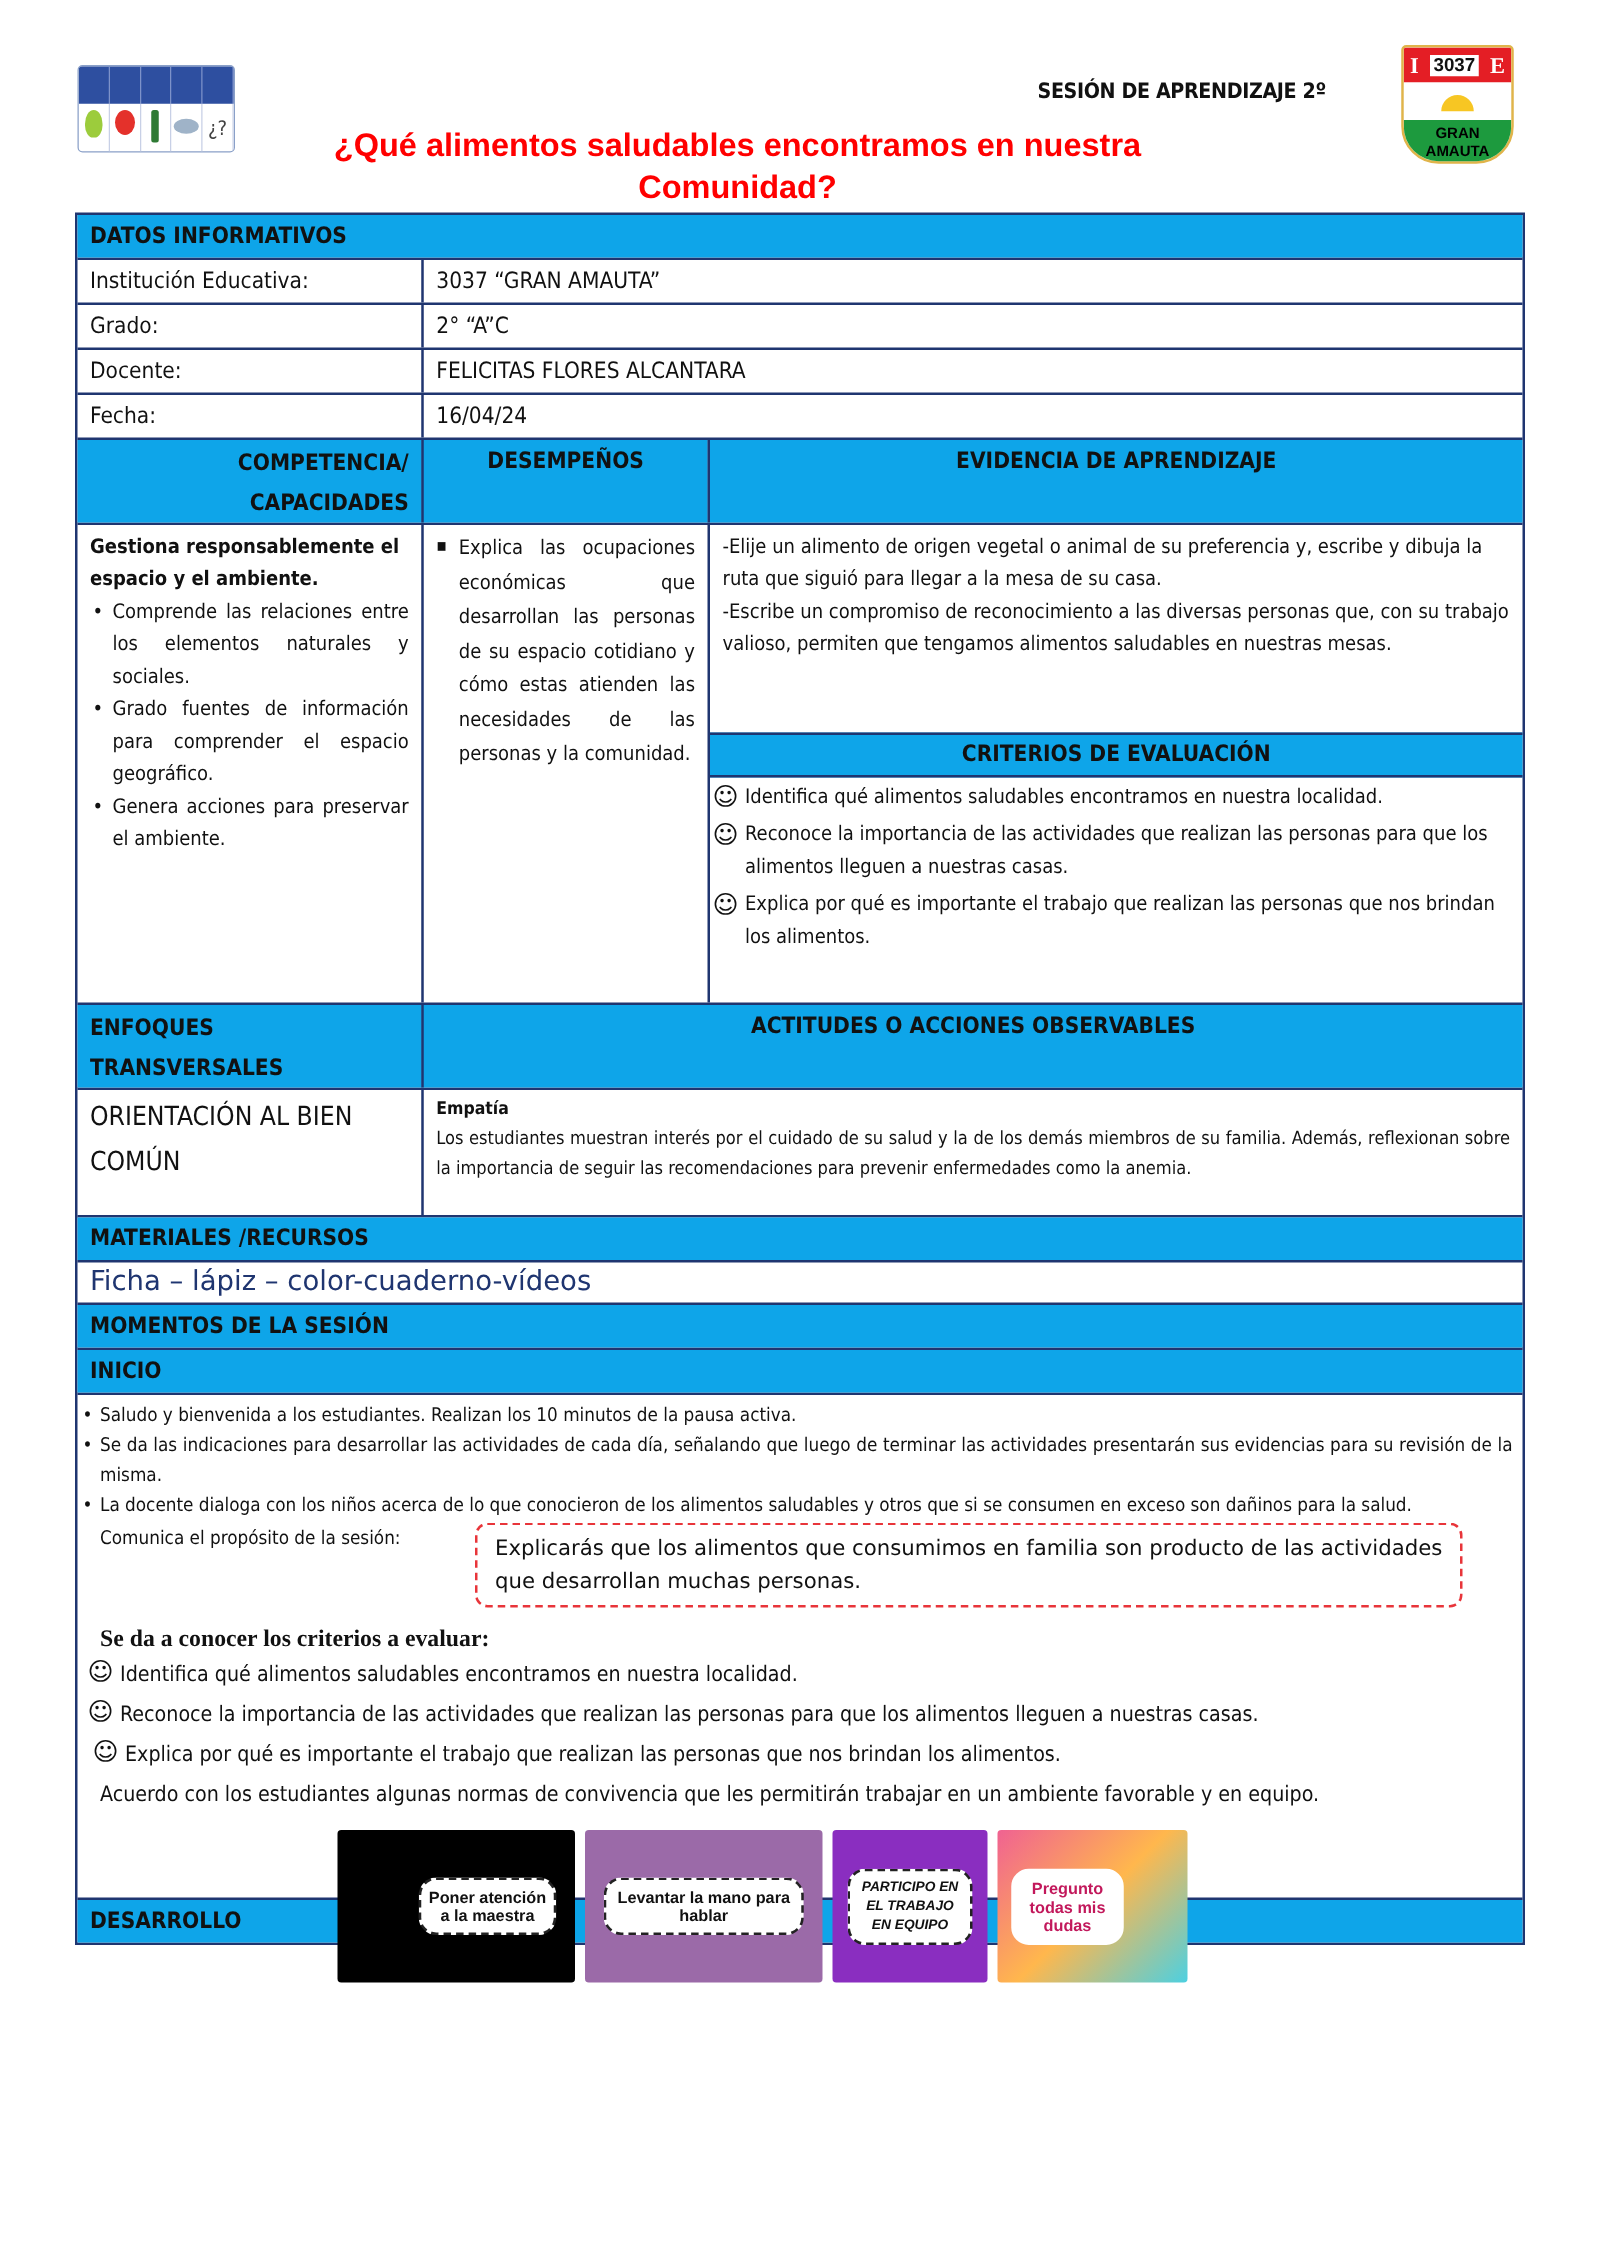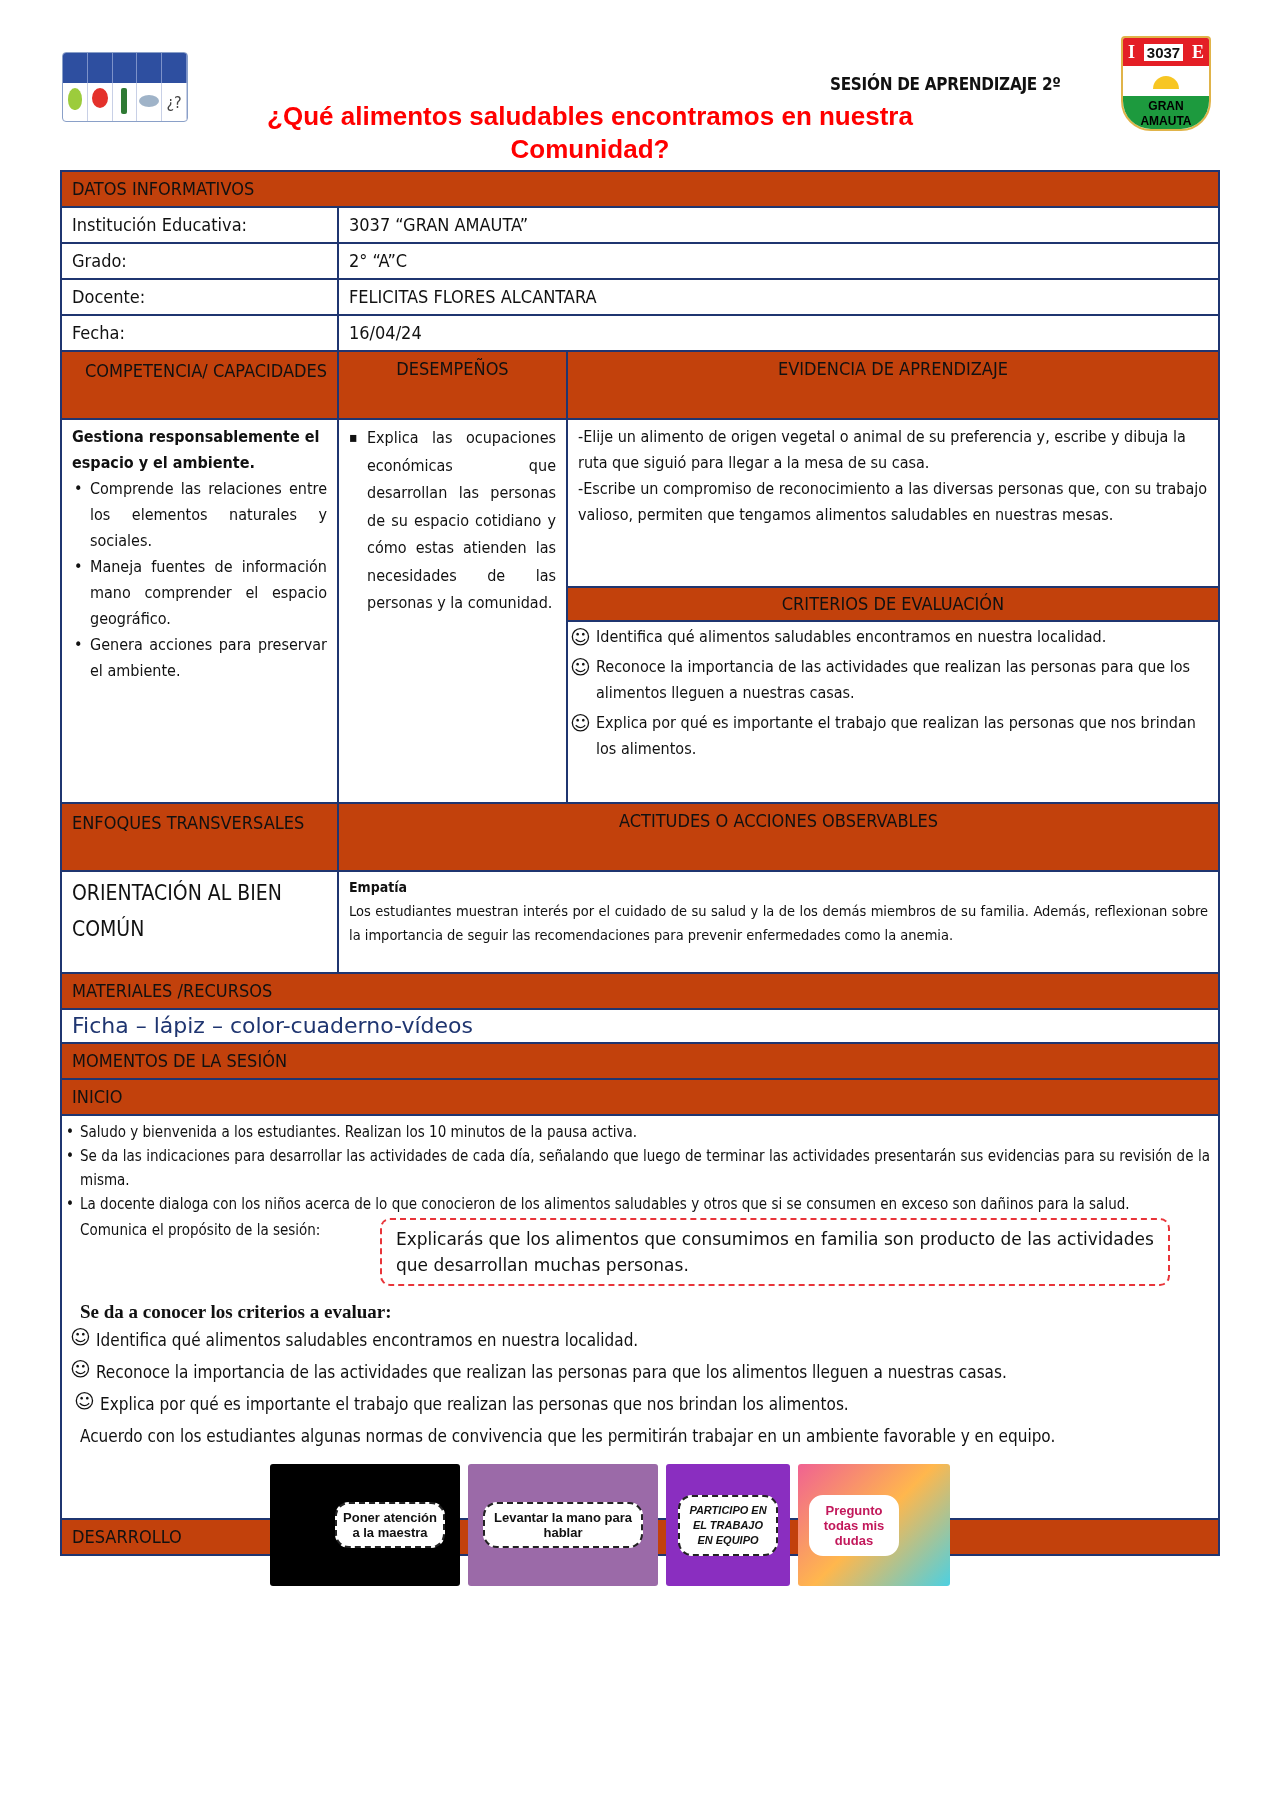--- a/index.html
+++ b/index.html
@@ -6,36 +6,36 @@
   html, body { width: 1280px; height: 1811px; background: #ffffff; }
   body { position: relative; font-family: "DejaVu Sans Condensed", "DejaVu Sans", sans-serif; color: #111; overflow: hidden; }
 
   
   .logo-left { position: absolute; left: 62px; top: 52px; width: 126px; height: 70px; border: 1px solid #8aa0c8; border-radius: 4px; overflow: hidden; background: #fff; }
   .logo-left .top { display: flex; height: 30px; background: #2e4fa0; }
   .logo-left .top div { flex: 1; border-right: 1px solid #7d92c9; }
   .logo-left .bot { display: flex; height: 40px; }
   .logo-left .bot div { flex: 1; border-right: 1px solid #c8d0e6; position: relative; }
   .fruit { position: absolute; left: 50%; top: 5px; transform: translateX(-50%); border-radius: 50%; }
-  .session-label { position: absolute; left: 830px; top: 74px; font-size: 17px; font-weight: bold; letter-spacing: -0.3px; }
+  .session-label { position: absolute; left: 830px; top: 63px; font-size: 17px; font-weight: bold; letter-spacing: -0.3px; }
   .main-title { position: absolute; left: 240px; top: 100px; width: 700px; text-align: center; font-family: "Liberation Sans", sans-serif; font-weight: bold; font-size: 26px; line-height: 33px; color: #ff0000; }
   .crest { position: absolute; left: 1121px; top: 36px; width: 90px; height: 95px; border-radius: 4px 4px 30px 30px; overflow: hidden; border: 2px solid #e0b44a; }
   .crest .red { height: 28px; background: #e41e25; display: flex; align-items: center; justify-content: space-between; padding: 0 5px; color: #fff; font-weight: bold; font-size: 18px; font-family: "Liberation Serif", serif; }
   .crest .red .num { background: #fff; color: #111; font-family: "Liberation Sans", sans-serif; font-size: 15px; padding: 0 3px; }
   .crest .white { height: 30px; background: #fff; position: relative; }
   .crest .sun { position: absolute; left: 30px; top: 10px; width: 26px; height: 13px; border-radius: 26px 26px 0 0; background: #f7c623; }
   .crest .green { height: 37px; background: #1d9a3e; color: #000000; text-align: center; font-family: "Liberation Sans", sans-serif; font-weight: bold; font-size: 12px; line-height: 15px; padding-top: 3px; }
   .crest .green small { display: block; font-size: 9px; font-weight: normal; }
 
   
   .doc { position: absolute; left: 60px; top: 170px; width: 1160px; border: 2px solid #1f3570; }
   .row { display: flex; border-top: 2px solid #1f3570; }
   .row:first-child { border-top: none; }
   .cell { padding: 3px 10px; font-size: 18px; line-height: 28px; }
-  .hdr { background: #c2410c; font-weight: normal; }
+  .hdr { background: #0ea5e9; font-weight: bold; }
   .vb { border-left: 2px solid #1f3570; }
   .c1 { width: 275px; }
   .c2 { width: 229px; }
   .c3 { flex: 1; }
   .center { text-align: center; }
   .just { text-align: justify; }
   .sm { font-size: 16px; line-height: 26px; }
   .bullets li { list-style: none; position: relative; padding-left: 18px; }
   .bullets li::before { content: "•"; position: absolute; left: 2px; top: 0; }
   .sqbullet li { list-style: none; position: relative; padding-left: 18px; }
@@ -127,21 +127,21 @@
     <div class="cell hdr c1 center" style="line-height:32px;text-align:right;">COMPETENCIA/ CAPACIDADES</div>
     <div class="cell hdr c2 center vb">DESEMPEÑOS</div>
     <div class="cell hdr c3 center vb">EVIDENCIA DE APRENDIZAJE</div>
   </div>
 
   <div class="row" style="height:384px;">
     <div class="cell c1 sm" style="padding-top:4px;">
       <div style="font-weight:bold;">Gestiona responsablemente el espacio y el ambiente.</div>
       <ul class="bullets just">
         <li>Comprende las relaciones entre los elementos naturales y sociales.</li>
-        <li>Maneja fuentes de información mano comprender el espacio geográfico.</li>
+        <li>Grado fuentes de información para comprender el espacio geográfico.</li>
         <li>Genera acciones para preservar el ambiente.</li>
       </ul>
     </div>
     <div class="cell c2 vb sm" style="padding-top:4px;line-height:27.5px;">
       <ul class="sqbullet just">
           <li>Explica las ocupaciones económicas que desarrollan las personas de su espacio cotidiano y cómo estas atienden las necesidades de las personas y la comunidad.</li>
         </ul>
     </div>
     <div class="c3 vb" style="display:flex;flex-direction:column;">
       <div class="cell sm" style="height:166px;padding-top:4px;">

